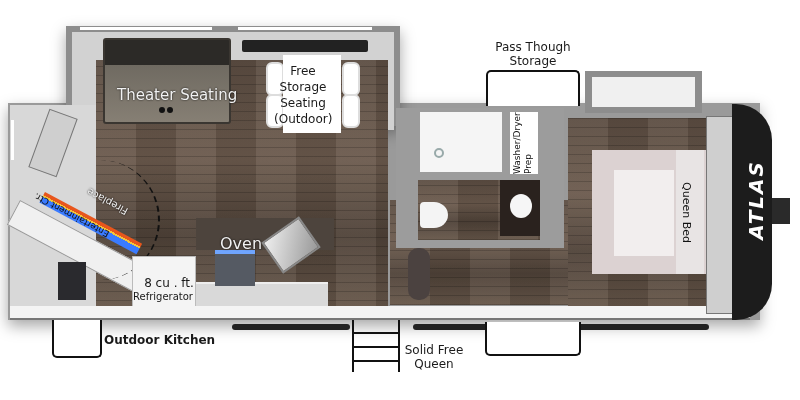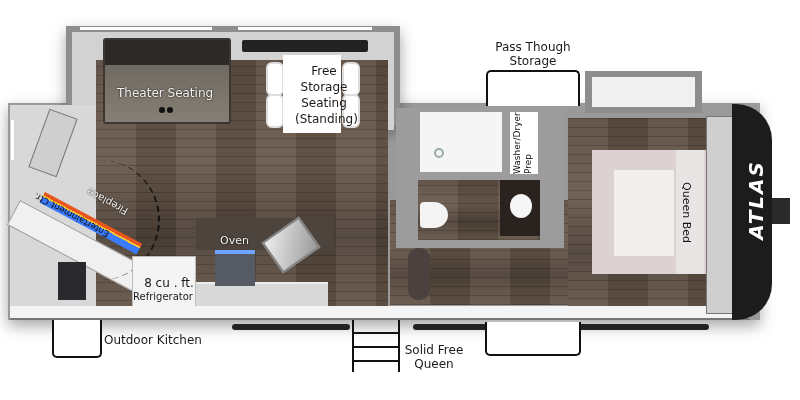--- a/index.html
+++ b/index.html
@@ -6,21 +6,21 @@
   body { width:800px; height:400px; background:#ffffff; position:relative; overflow:hidden;
          font-family:"DejaVu Sans", "Liberation Sans", sans-serif; }
   .abs { position:absolute; }
   .wood {
     background:
       repeating-linear-gradient(0deg, rgba(0,0,0,0.18) 0 1px, transparent 1px 9px),
       repeating-linear-gradient(90deg, rgba(255,255,255,0.05) 0 40px, rgba(0,0,0,0.08) 40px 80px),
       linear-gradient(180deg,#5c4d42,#6b5a4d 40%,#4f4238 70%,#665649);
   }
   .label { color:#1a1a1a; font-size:12px; line-height:14px; text-align:center; white-space:nowrap; }
-  .label-w { color:#f2f2f2; font-size:11px; text-shadow:0 0 2px #000; white-space:nowrap; }
+  .label-w { color:#f2f2f2; font-size:16px; text-shadow:0 0 2px #000; white-space:nowrap; }
   .shadow { box-shadow: 0 6px 14px rgba(0,0,0,0.35); }
   .compartment { background:#fff; border:2px solid #111; border-top:none; border-radius:0 0 5px 5px; }
   .compartment-top { background:#fff; border:2px solid #111; border-bottom:none; border-radius:5px 5px 0 0; }
   .cab { background:#cfcfcf; border:1px solid #777; }
   .vtext { writing-mode:vertical-rl; }
 </style>
 </head>
 <body>
 
 <div class="abs shadow" style="left:8px;top:103px;width:752px;height:217px;background:#9a9a9a;"></div>
@@ -30,34 +30,34 @@
 <div class="abs" style="left:238px;top:27px;width:134px;height:3px;background:#fff;"></div>
 <div class="abs" style="left:72px;top:32px;width:322px;height:98px;background:#d2d2d2;"></div>
 
 <div class="abs wood" style="left:96px;top:60px;width:292px;height:250px;"></div>
 <div class="abs wood" style="left:390px;top:200px;width:180px;height:105px;"></div>
 <div class="abs wood" style="left:568px;top:118px;width:140px;height:190px;"></div>
 
 <div class="abs" style="left:103px;top:38px;width:124px;height:82px;background:linear-gradient(180deg,#2c2a27 0 30%,#6f6a61 30%,#867f74 100%);border:2px solid #3a3631;border-radius:3px;"></div>
 <div class="abs" style="left:159px;top:107px;width:6px;height:6px;border-radius:50%;background:#111;"></div>
 <div class="abs" style="left:167px;top:107px;width:6px;height:6px;border-radius:50%;background:#111;"></div>
-<div class="abs label-w" style="left:117px;top:86px;font-size:12px;">Theater Seating</div>
+<div class="abs label-w" style="left:117px;top:86px;font-size:15px;">Theater Seating</div>
 
 <div class="abs" style="left:242px;top:40px;width:126px;height:12px;background:#222;border-radius:2px;"></div>
 
 <div class="abs" style="left:266px;top:62px;width:14px;height:30px;border:2px solid #ddd;border-radius:6px;background:#fff;"></div>
 <div class="abs" style="left:266px;top:94px;width:14px;height:30px;border:2px solid #ddd;border-radius:6px;background:#fff;"></div>
 <div class="abs" style="left:342px;top:62px;width:14px;height:30px;border:2px solid #ddd;border-radius:6px;background:#fff;"></div>
 <div class="abs" style="left:342px;top:94px;width:14px;height:30px;border:2px solid #ddd;border-radius:6px;background:#fff;"></div>
 <div class="abs" style="left:283px;top:55px;width:58px;height:78px;background:#fff;"></div>
-<div class="abs label" style="left:295px;top:63px;width:58px;font-size:12px;line-height:16px;">
+<div class="abs label" style="left:274px;top:63px;width:58px;font-size:12px;line-height:16px;">
   <div>Free</div>
   <div>Storage</div>
   <div>Seating</div>
-  <div>(Standing)</div>
+  <div>(Outdoor)</div>
 </div>
 
 <div class="abs" style="left:10px;top:105px;width:86px;height:210px;background:#d8d8d8;"></div>
 <div class="abs" style="left:11px;top:120px;width:3px;height:40px;background:#fff;"></div>
 
 <div class="abs" style="left:20px;top:200px;width:150px;height:26px;background:#f0f0f0;border:1px solid #999;transform:rotate(28deg);transform-origin:left top;"></div>
 <div class="abs" style="left:45px;top:192px;width:110px;height:12px;background:linear-gradient(180deg,#e8561c 0 30%,#f2c53d 30% 45%,#3a7bff 45% 100%);transform:rotate(28deg);transform-origin:left top;"></div>
 <div class="abs label-w" style="left:85px;top:196px;font-size:10px;transform:rotate(208deg);">Fireplace</div>
 <div class="abs" style="left:30px;top:210px;font-size:9px;color:#111;transform:rotate(208deg);transform-origin:center;white-space:nowrap;">Entertainment Ctr.</div>
 <div class="abs" style="left:80px;top:160px;width:78px;height:120px;border-right:2px dashed #111;border-radius:0 80px 80px 0;"></div>
@@ -110,21 +110,21 @@
 <div class="abs cab" style="left:706px;top:116px;width:26px;height:196px;"></div>
 
 <div class="abs" style="left:732px;top:104px;width:40px;height:216px;background:#1c1c1c;border-radius:0 36px 36px 0;"></div>
 <div class="abs vtext" style="left:744px;top:160px;font-size:20px;font-weight:bold;font-style:italic;color:#fff;letter-spacing:2px;transform:rotate(180deg);">ATLAS</div>
 <div class="abs" style="left:772px;top:198px;width:18px;height:26px;background:#2a2a2a;"></div>
 
 <div class="abs" style="left:232px;top:324px;width:118px;height:6px;background:#222;border-radius:3px;"></div>
 <div class="abs" style="left:413px;top:324px;width:296px;height:6px;background:#222;border-radius:3px;"></div>
 
 <div class="abs compartment" style="left:52px;top:320px;width:46px;height:36px;"></div>
-<div class="abs label" style="left:104px;top:333px;">Outdoor Kitchen</div>
+<div class="abs label" style="left:104px;top:333px;font-weight:bold;">Outdoor Kitchen</div>
 
 <div class="abs compartment" style="left:485px;top:322px;width:92px;height:32px;"></div>
 
 <div class="abs" style="left:352px;top:320px;width:44px;height:52px;border-left:2px solid #111;border-right:2px solid #111;background:repeating-linear-gradient(180deg,transparent 0 12px,#111 12px 14px);"></div>
 <div class="abs label" style="left:396px;top:343px;width:76px;">
   <div>Solid Free</div>
   <div>Queen</div>
 </div>
 
 </body></html>

